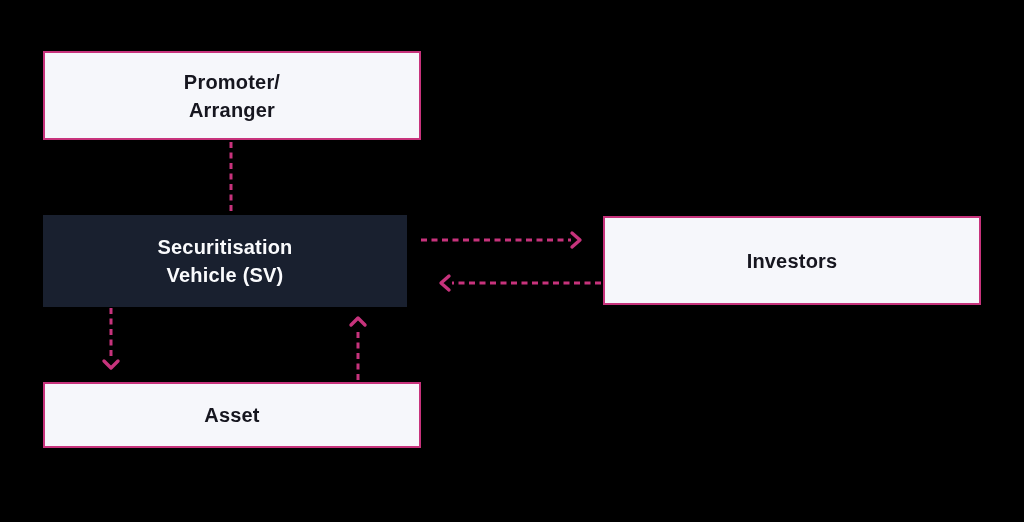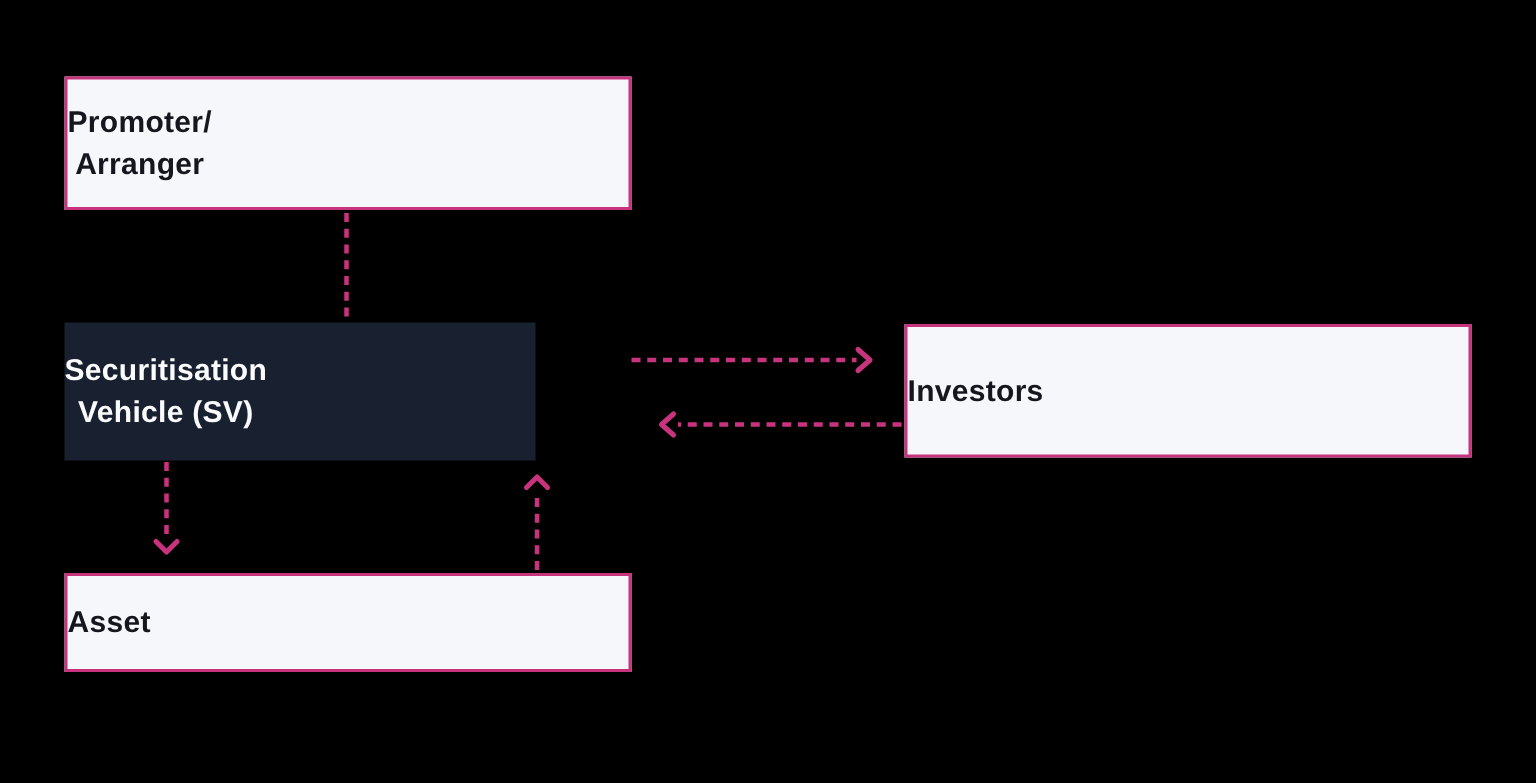--- a/index.html
+++ b/index.html
@@ -38,40 +38,40 @@
     fill: none;
     stroke: var(--accent-pink);
     stroke-width: 3.4;
     stroke-linecap: round;
     stroke-linejoin: round;
   }
   .node {
     position: absolute;
     display: flex;
     align-items: center;
-    justify-content: flex-start;
+    justify-content: center;
     text-align: center;
     font-weight: 700;
     font-size: 20px;
     line-height: 28px;
     letter-spacing: 0.2px;
   }
   .node-label { white-space: pre-line; }
   .node.light {
     background: var(--node-light-fill);
     border: 2px solid var(--accent-pink);
     color: var(--text-dark);
   }
   .node.dark {
     background: var(--node-dark-fill);
     border: none;
     color: var(--text-light);
   }
   .node-promoter  { left: 43px;  top: 51px;  width: 378px; height: 89px; }
-  .node-sv        { left: 43px;  top: 215px; width: 314px; height: 92px; }
+  .node-sv        { left: 43px;  top: 215px; width: 364px; height: 92px; }
   .node-investors { left: 603px; top: 216px; width: 378px; height: 89px; }
   .node-asset     { left: 43px;  top: 382px; width: 378px; height: 66px; }
 </style>
 </head>
 <body>
 
 <div class="canvas">
 
   <svg class="connector-layer" viewBox="0 0 1024 522" xmlns="http://www.w3.org/2000/svg">
 

